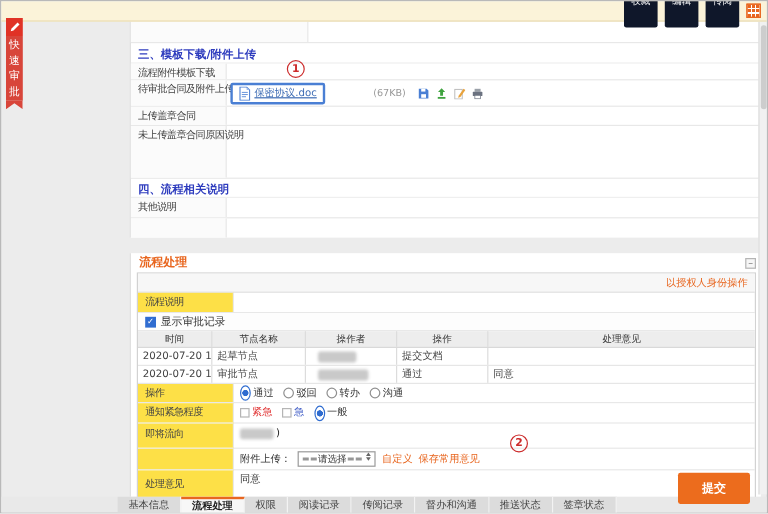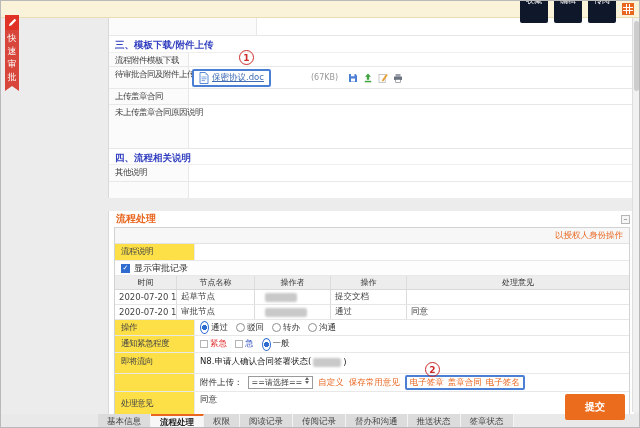--- a/index.html
+++ b/index.html
@@ -252,42 +252,36 @@
               <i class="rad sel"></i>
               <span>一般</span>
             </span>
         </div>
       </div>
 
       <div class="prow" style="height:21px">
         <div class="plabel" style="align-items:flex-start;padding-top:3px">即将流向</div>
         <div class="pval" style="align-items:flex-start;padding-top:3px">
           <span class="n8">
-            <span>N8.申请人确认合同签署状态(</span>
             <span class="blur" style="width:28px"></span>
             <span>)</span>
           </span>
         </div>
       </div>
 
       <div class="prow" style="height:18px">
         <div class="plabel"></div>
         <div class="pval" style="gap:5px">
           <span style="font-size:8.5px">附件上传：</span>
           <span class="sel">
               <span>==请选择==</span>
               <i class="spn"></i>
             </span>
           <span class="olink">自定义</span>
           <span class="olink">保存常用意见</span>
-          <span class="box2">
-            <span class="olink">电子签章</span>
-            <span class="olink">盖章合同</span>
-            <span class="olink">电子签名</span>
-          </span>
         </div>
       </div>
 
       <div class="prow" style="height:23px;border-bottom:none">
         <div class="plabel">处理意见</div>
         <div class="pval" style="align-items:flex-start">
           <span class="note">同意</span>
         </div>
       </div>
     </div>

